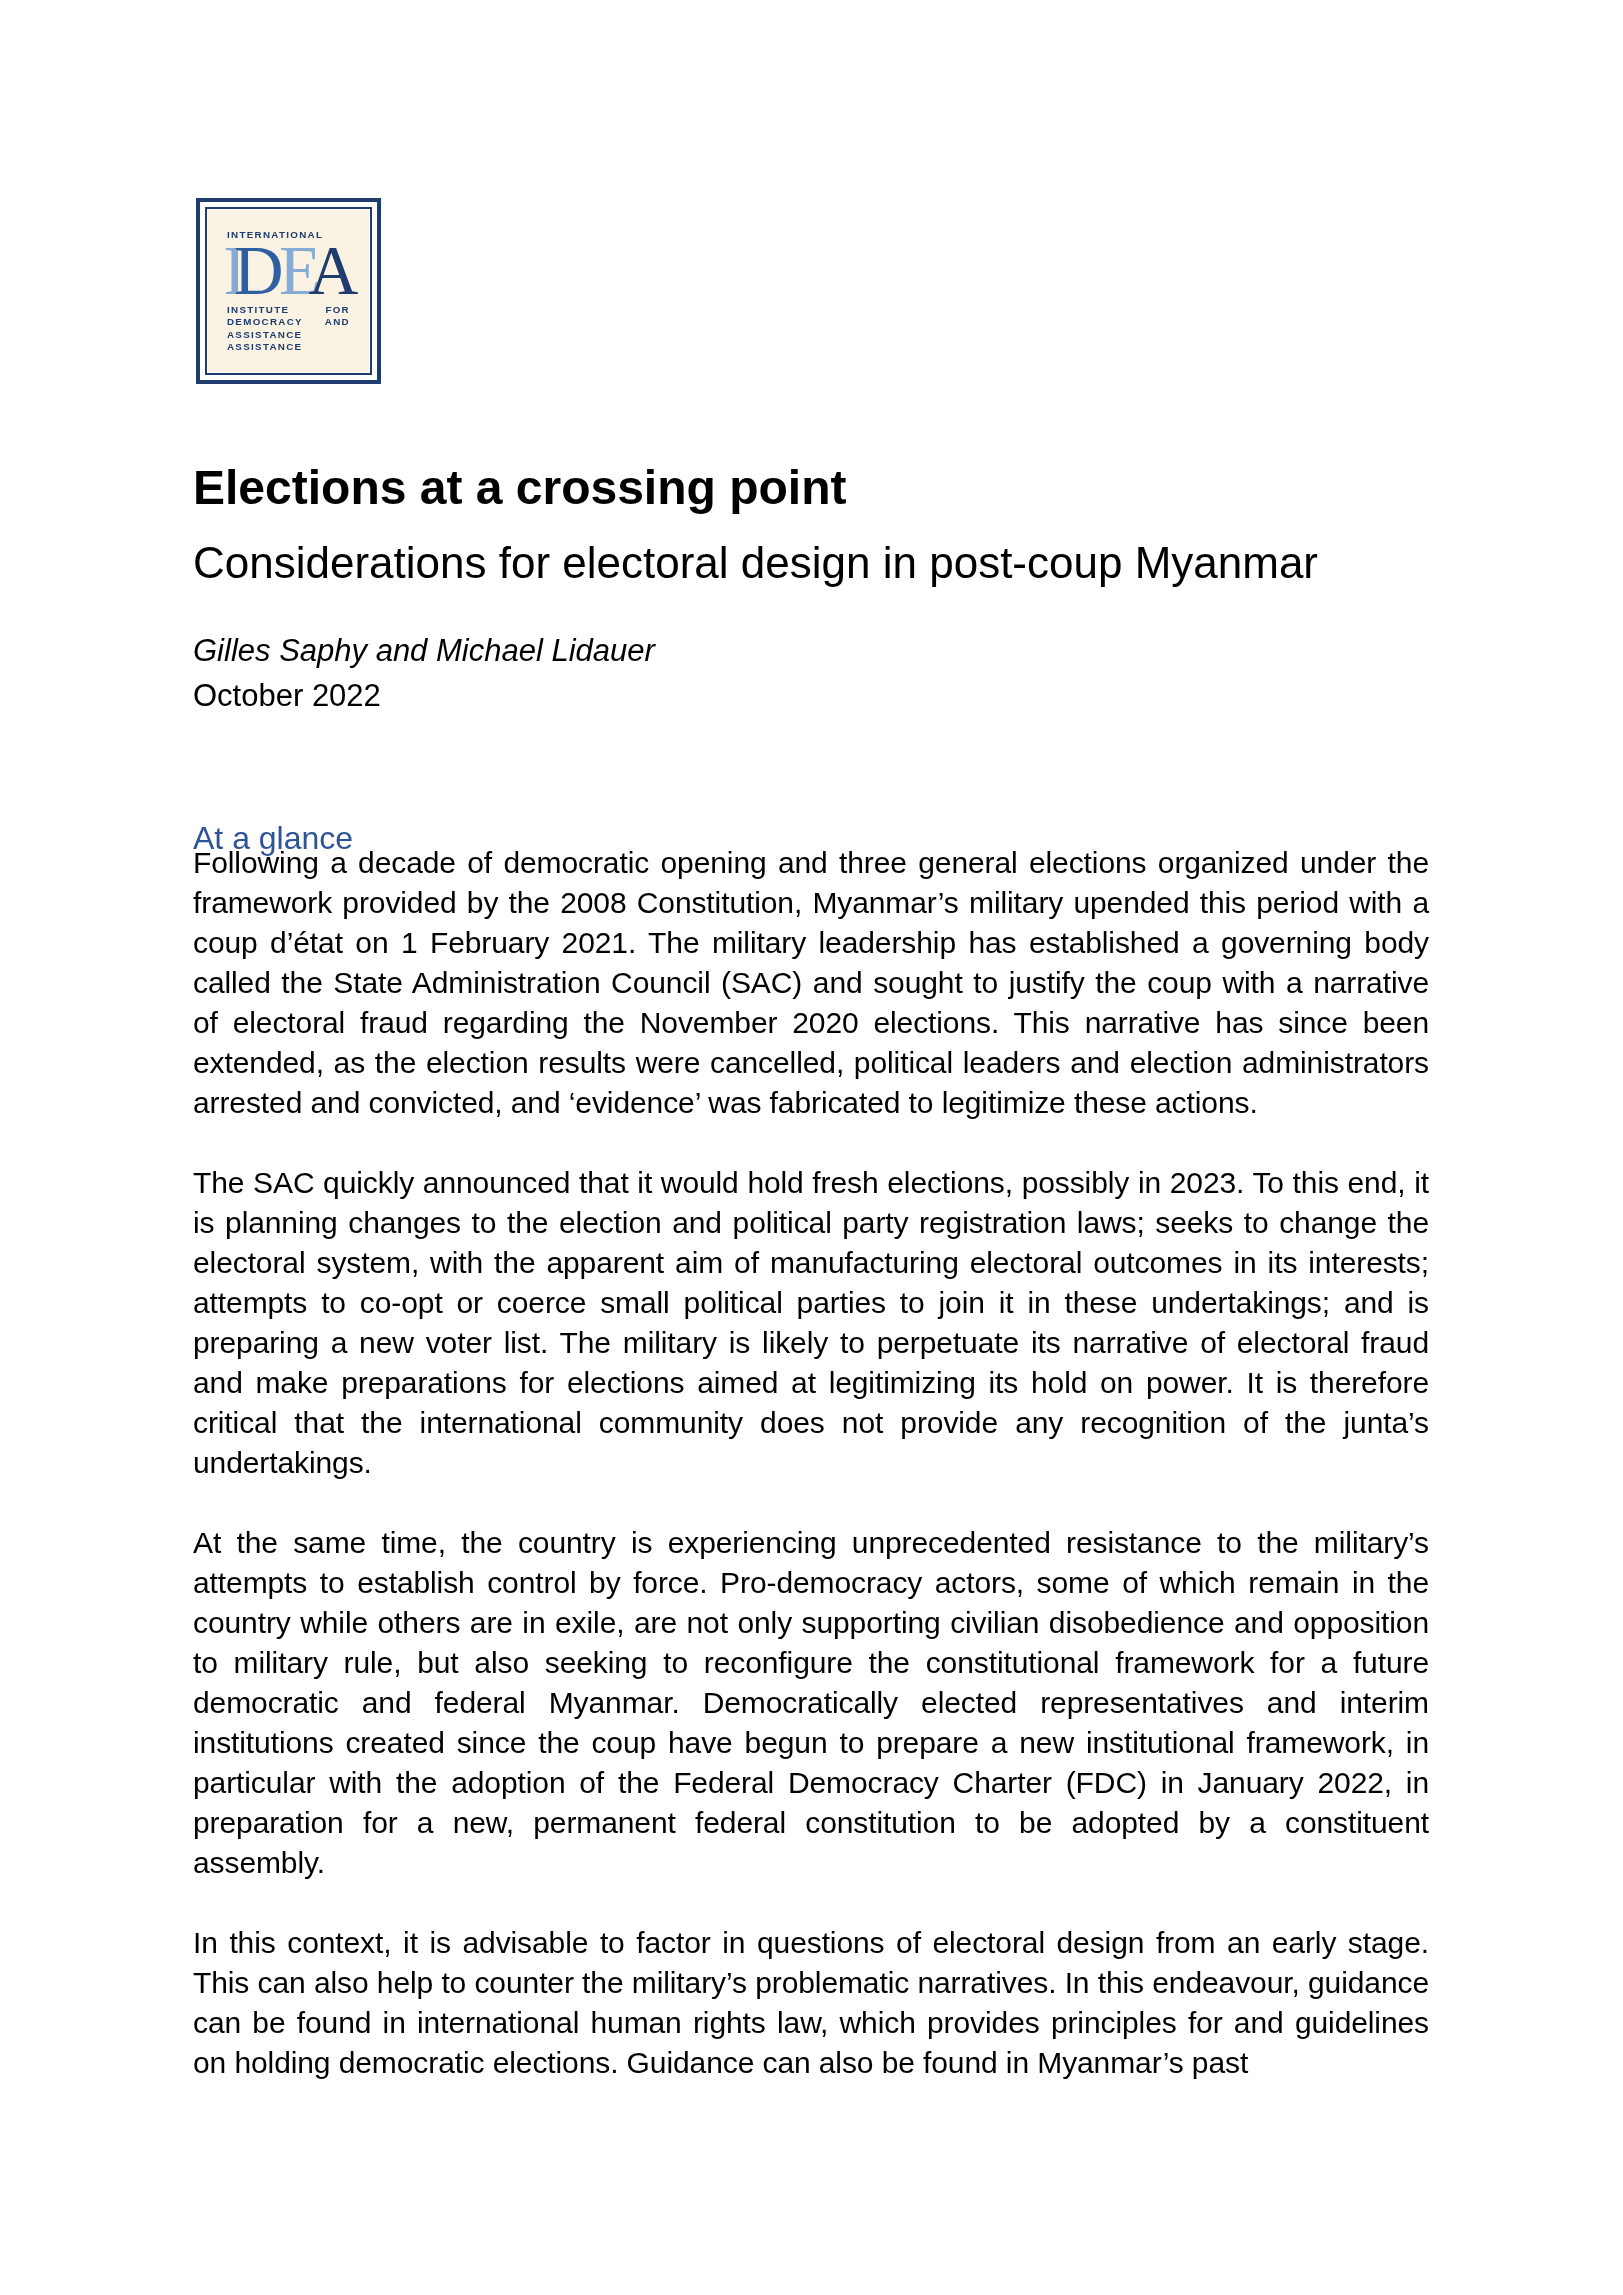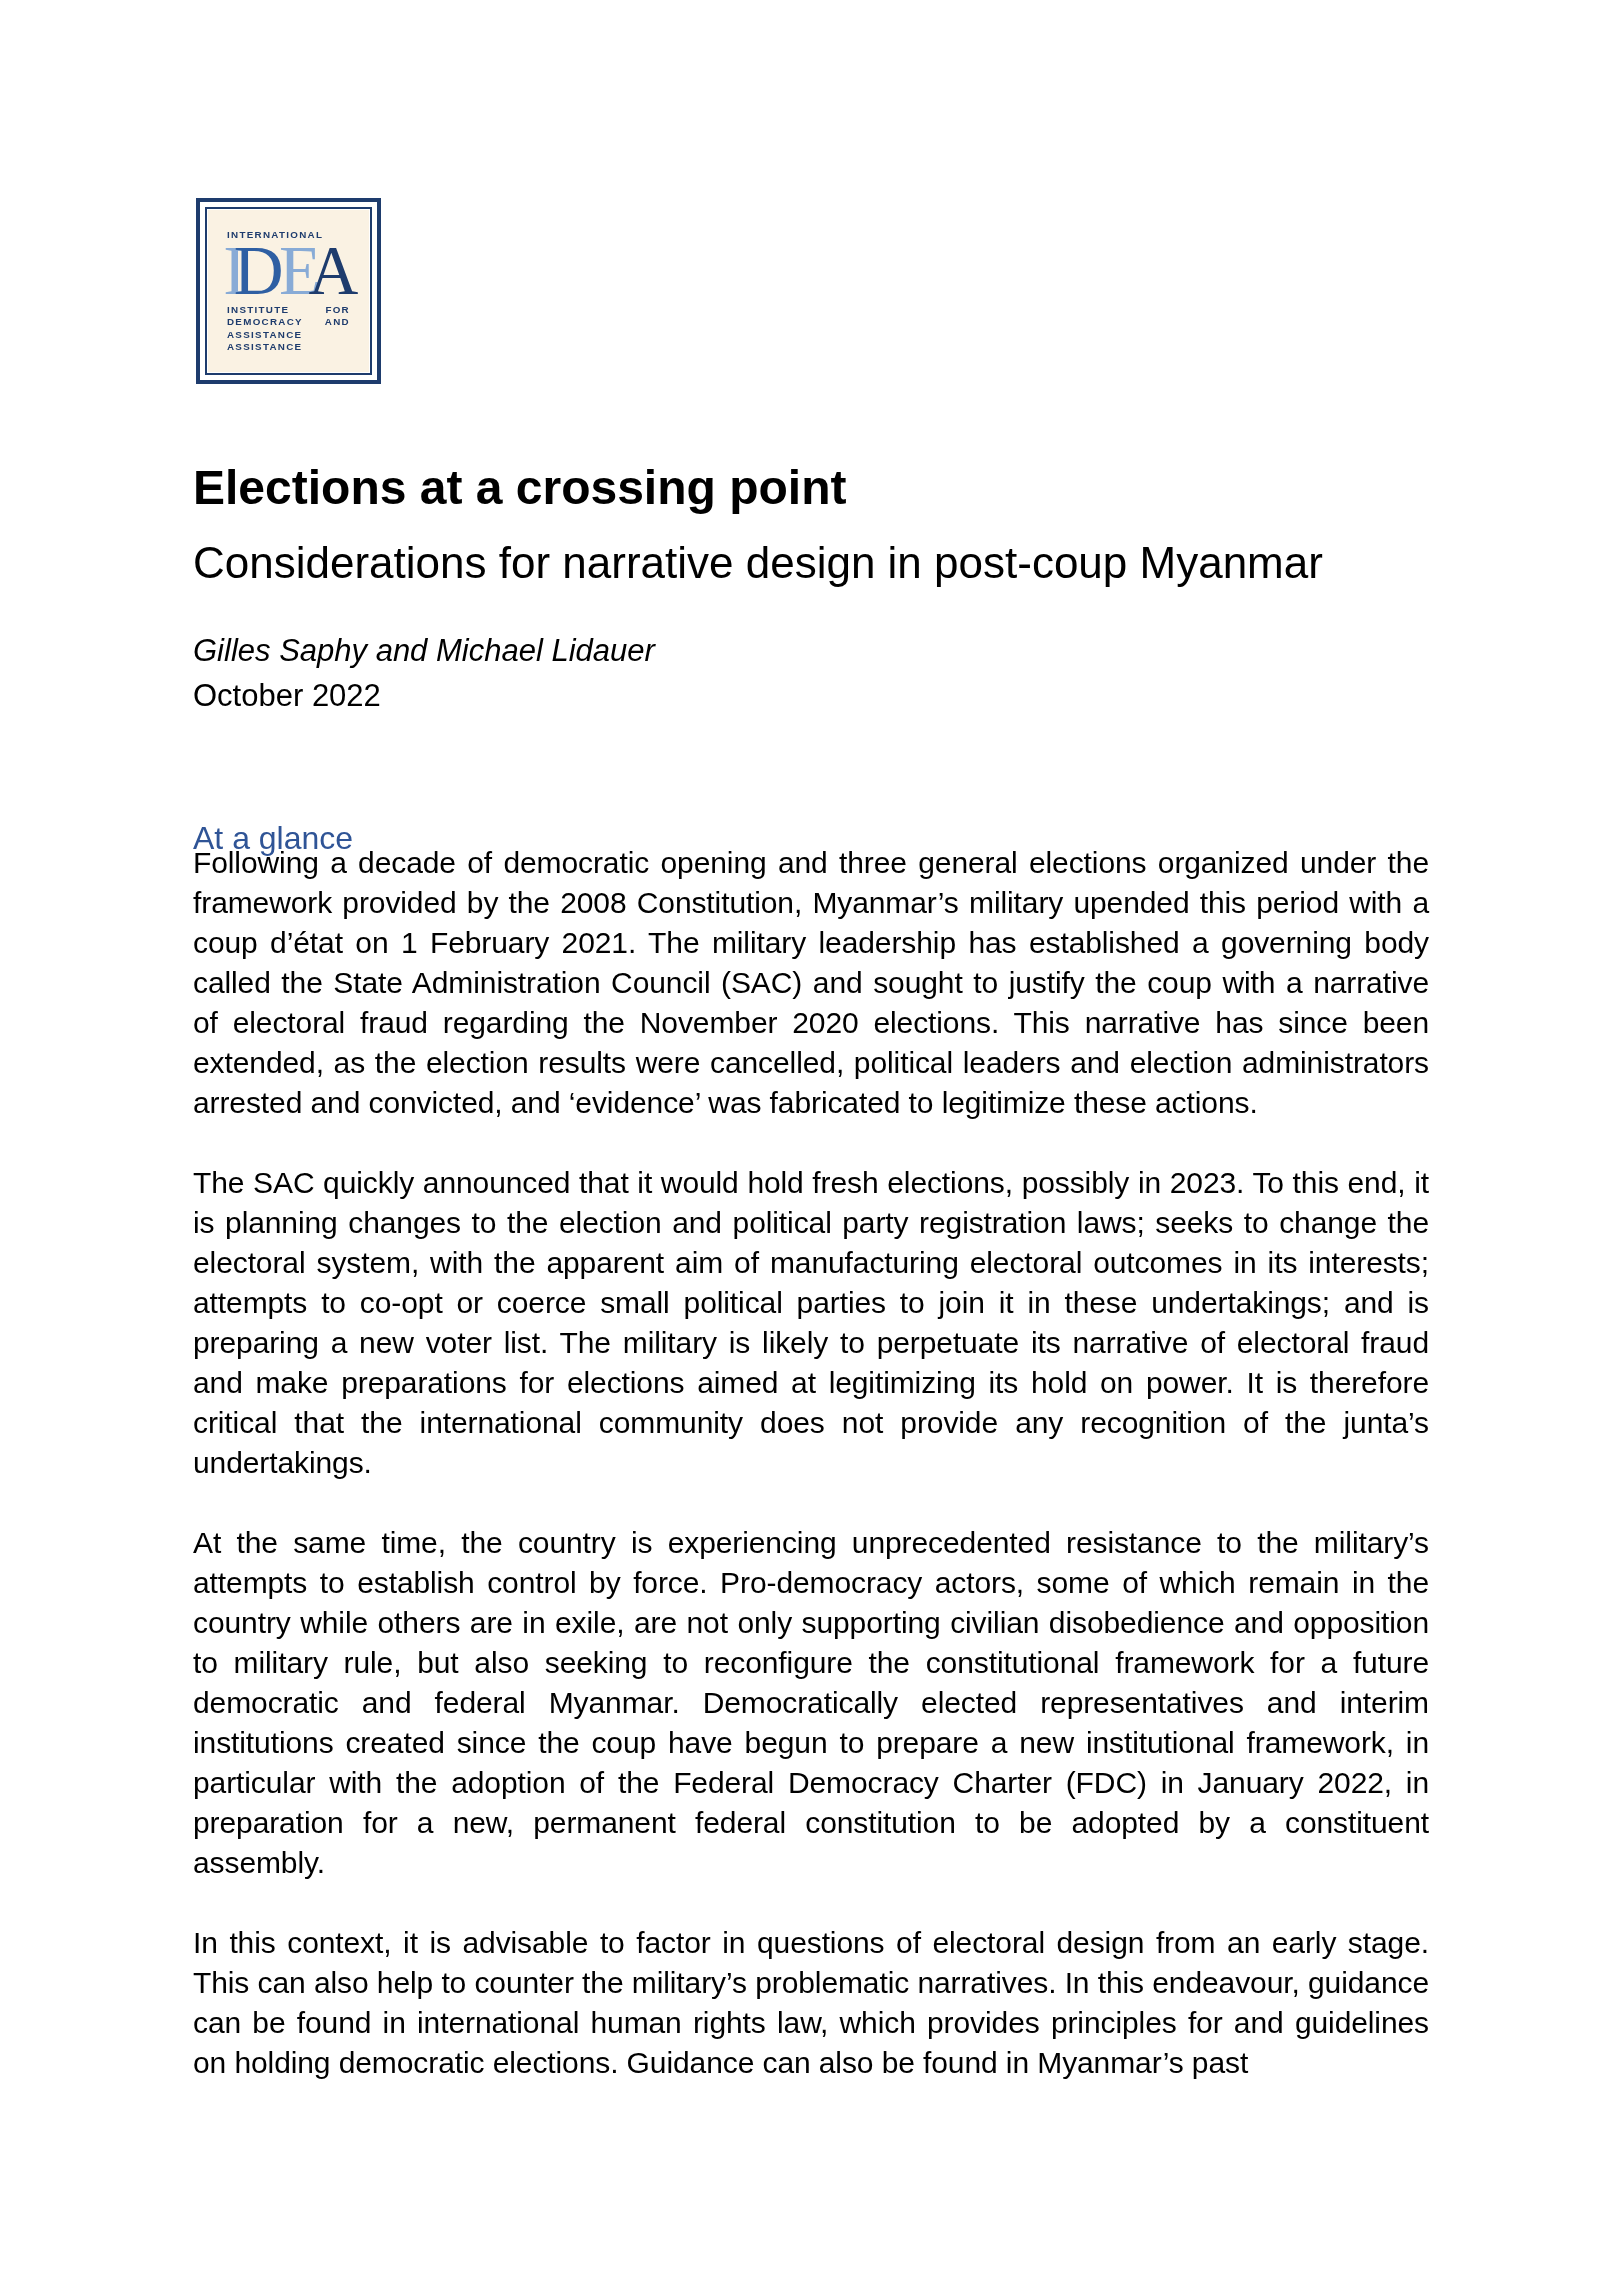--- a/index.html
+++ b/index.html
@@ -145,21 +145,21 @@
           <div class="logo-line">INSTITUTE FOR</div>
           <div class="logo-line">DEMOCRACY AND</div>
           <div class="logo-line">ASSISTANCE</div>
           <div class="logo-line">ASSISTANCE</div>
         </div>
       </div>
     </div>
   </div>
 
   <h1 class="doc-title">Elections at a crossing point</h1>
-  <h2 class="doc-subtitle">Considerations for narrative design in post-coup Myanmar</h2>
+  <h2 class="doc-subtitle">Considerations for electoral design in post-coup Myanmar</h2>
   <div class="doc-authors">Gilles Saphy and Michael Lidauer</div>
   <div class="doc-date">October 2022</div>
 
   <h3 class="glance-heading">At a glance</h3>
 
   <div class="body-text">
     <p>Following a decade of democratic opening and three general elections organized under the framework provided by the 2008 Constitution, Myanmar’s military upended this period with a coup d’état on 1 February 2021. The military leadership has established a governing body called the State Administration Council (SAC) and sought to justify the coup with a narrative of electoral fraud regarding the November 2020 elections. This narrative has since been extended, as the election results were cancelled, political leaders and election administrators arrested and convicted, and ‘evidence’ was fabricated to legitimize these actions.</p>
     <p>The SAC quickly announced that it would hold fresh elections, possibly in 2023. To this end, it is planning changes to the election and political party registration laws; seeks to change the electoral system, with the apparent aim of manufacturing electoral outcomes in its interests; attempts to co-opt or coerce small political parties to join it in these undertakings; and is preparing a new voter list. The military is likely to perpetuate its narrative of electoral fraud and make preparations for elections aimed at legitimizing its hold on power. It is therefore critical that the international community does not provide any recognition of the junta’s undertakings.</p>
     <p>At the same time, the country is experiencing unprecedented resistance to the military’s attempts to establish control by force. Pro-democracy actors, some of which remain in the country while others are in exile, are not only supporting civilian disobedience and opposition to military rule, but also seeking to reconfigure the constitutional framework for a future democratic and federal Myanmar. Democratically elected representatives and interim institutions created since the coup have begun to prepare a new institutional framework, in particular with the adoption of the Federal Democracy Charter (FDC) in January 2022, in preparation for a new, permanent federal constitution to be adopted by a constituent assembly.</p>
     <p>In this context, it is advisable to factor in questions of electoral design from an early stage. This can also help to counter the military’s problematic narratives. In this endeavour, guidance can be found in international human rights law, which provides principles for and guidelines on holding democratic elections. Guidance can also be found in Myanmar’s past</p>

